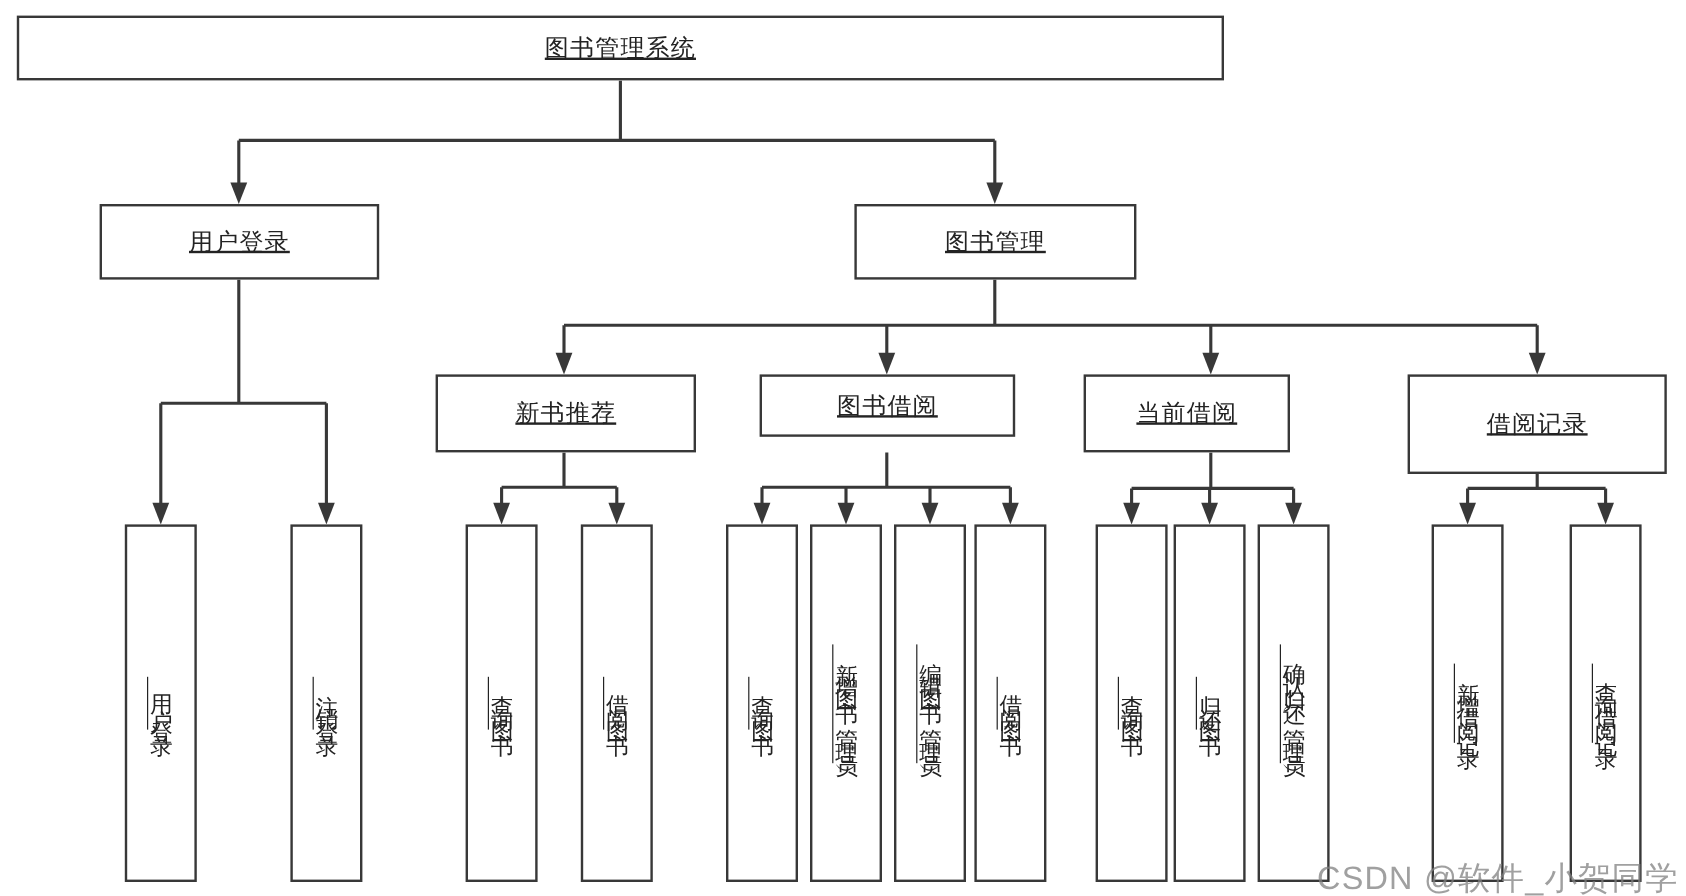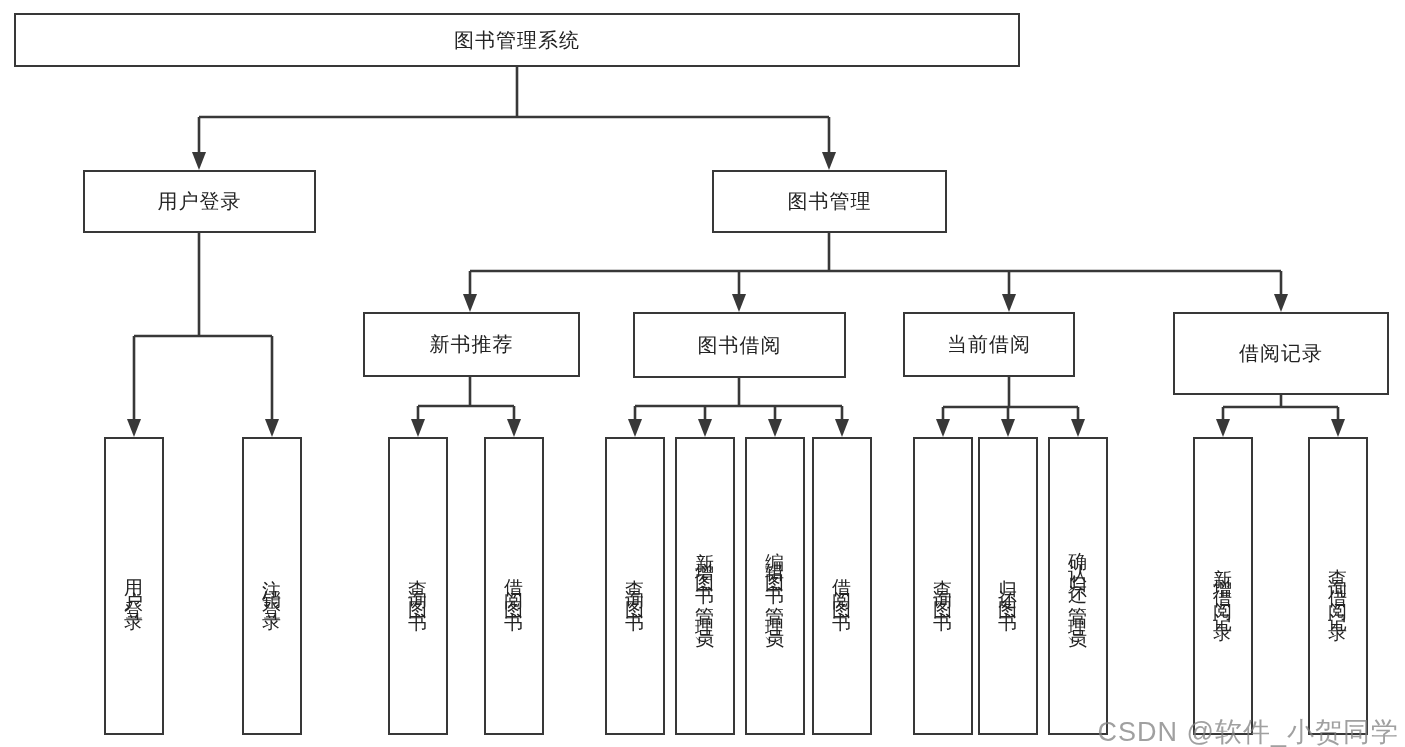--- a/index.html
+++ b/index.html
@@ -24,20 +24,21 @@
   }
   .node {
     position: absolute;
     box-sizing: border-box;
     background: #ffffff;
     border: 2.5px solid #383838;
     display: flex;
     align-items: center;
     justify-content: center;
     color: #232323;
+    text-decoration: underline;
   }
   .hnode {
     font-size: 20px;
     letter-spacing: 1px;
   }
   .vnode {
     font-size: 19px;
   }
   .vtext {
     writing-mode: vertical-rl;
@@ -111,21 +112,21 @@
   <div class="node hnode" style="left:83px;top:170px;width:233px;height:63px">
     <span>用户登录</span>
   </div>
   <div class="node hnode" style="left:712px;top:170px;width:235px;height:63px">
     <span>图书管理</span>
   </div>
 
   <div class="node hnode" style="left:363px;top:312px;width:217px;height:65px">
     <span>新书推荐</span>
   </div>
-  <div class="node hnode" style="left:633px;top:312px;width:213px;height:66px">
+  <div class="node hnode" style="left:633px;top:312px;width:213px;height:52px">
     <span>图书借阅</span>
   </div>
   <div class="node hnode" style="left:903px;top:312px;width:172px;height:65px">
     <span>当前借阅</span>
   </div>
   <div class="node hnode" style="left:1173px;top:312px;width:216px;height:83px">
     <span>借阅记录</span>
   </div>
 
   <div class="node vnode" style="left:104px;top:437px;width:60px;height:298px">

